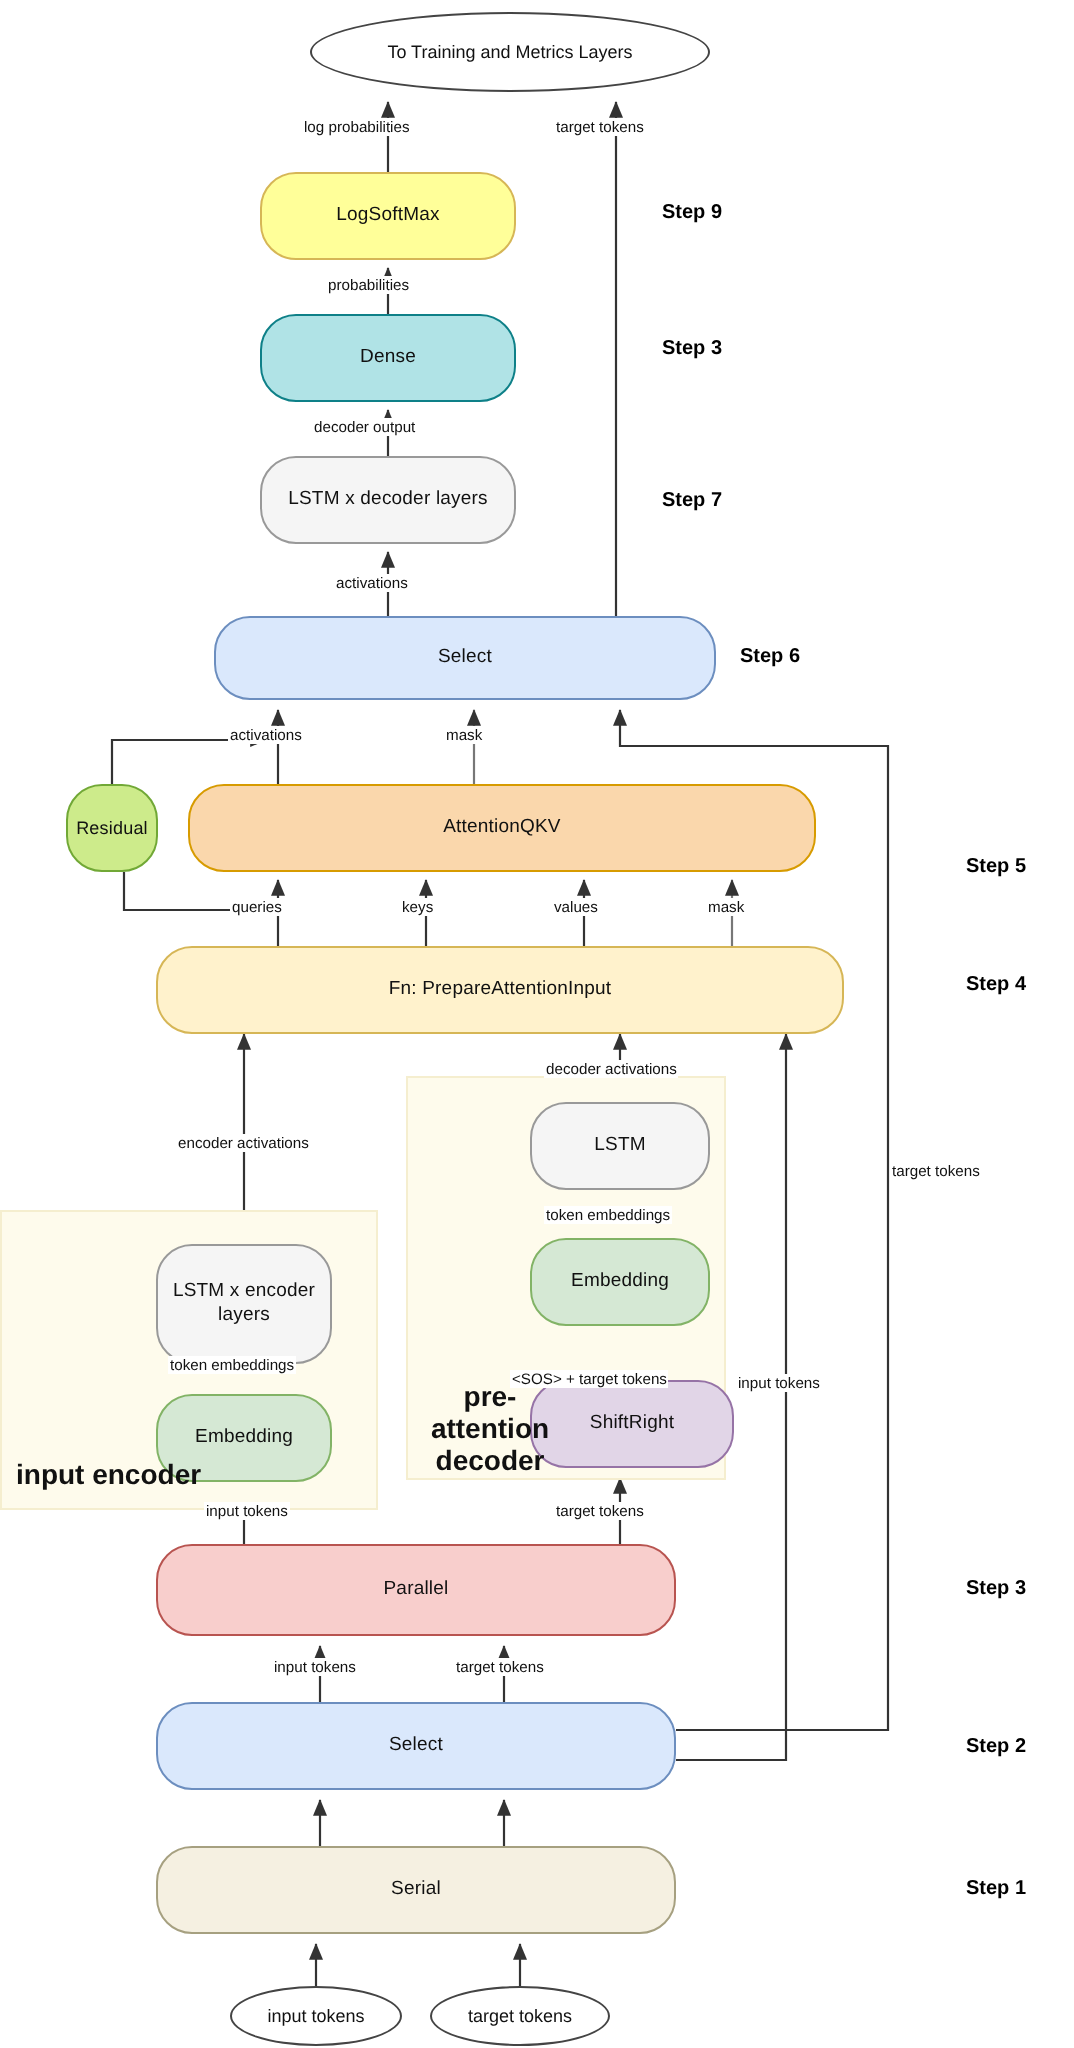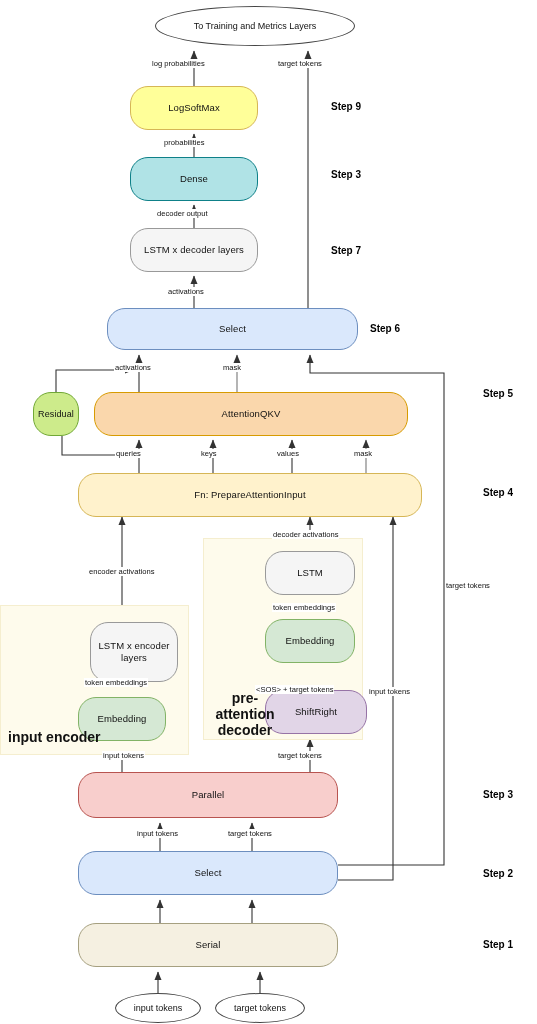--- a/index.html
+++ b/index.html
@@ -150,21 +150,21 @@
   <div class="term" style="left:115px;top:993px;width:86px;height:30px;">input tokens</div>
   <div class="term" style="left:215px;top:993px;width:90px;height:30px;">target tokens</div>
 
   <div class="node" style="left:130px;top:86px;width:128px;height:44px;background:#ffff99;border:1.3px solid #d6b656;">LogSoftMax</div>
   <div class="node" style="left:130px;top:157px;width:128px;height:44px;background:#b0e3e6;border:1.3px solid #0e8088;">Dense</div>
   <div class="node" style="left:130px;top:228px;width:128px;height:44px;background:#f5f5f5;border:1.3px solid #999999;">LSTM x decoder layers</div>
   <div class="node" style="left:107px;top:308px;width:251px;height:42px;background:#dae8fc;border:1.3px solid #6c8ebf;">Select</div>
   <div class="node" style="left:33px;top:392px;width:46px;height:44px;background:#cdeb8b;border:1.3px solid #71a836;font-size:9px;">Residual</div>
   <div class="node" style="left:94px;top:392px;width:314px;height:44px;background:#fad7ac;border:1.3px solid #d79b00;">AttentionQKV</div>
   <div class="node" style="left:78px;top:473px;width:344px;height:44px;background:#fff2cc;border:1.3px solid #d6b656;">Fn: PrepareAttentionInput</div>
-  <div class="node" style="left:90px;top:622px;width:88px;height:60px;background:#f5f5f5;border:1.3px solid #999999;">LSTM x encoder layers</div>
+  <div class="node" style="left:78px;top:622px;width:88px;height:60px;background:#f5f5f5;border:1.3px solid #999999;">LSTM x encoder layers</div>
   <div class="node" style="left:78px;top:697px;width:88px;height:44px;background:#d5e8d4;border:1.3px solid #82b366;">Embedding</div>
   <div class="node" style="left:265px;top:551px;width:90px;height:44px;background:#f5f5f5;border:1.3px solid #999999;">LSTM</div>
   <div class="node" style="left:265px;top:619px;width:90px;height:44px;background:#d5e8d4;border:1.3px solid #82b366;">Embedding</div>
   <div class="node" style="left:265px;top:690px;width:102px;height:44px;background:#e1d5e7;border:1.3px solid #9673a6;">ShiftRight</div>
   <div class="node" style="left:78px;top:772px;width:260px;height:46px;background:#f8cecc;border:1.3px solid #b85450;">Parallel</div>
   <div class="node" style="left:78px;top:851px;width:260px;height:44px;background:#dae8fc;border:1.3px solid #6c8ebf;">Select</div>
   <div class="node" style="left:78px;top:923px;width:260px;height:44px;background:#f5f0e1;border:1.3px solid #a6a080;">Serial</div>
 
   <div class="edge-label" style="left:151px;top:59px;">log probabilities</div>
   <div class="edge-label" style="left:277px;top:59px;">target tokens</div>
@@ -186,19 +186,19 @@
   <div class="edge-label" style="left:368px;top:687px;">input tokens</div>
   <div class="edge-label" style="left:102px;top:751px;">input tokens</div>
   <div class="edge-label" style="left:277px;top:751px;">target tokens</div>
   <div class="edge-label" style="left:136px;top:829px;">input tokens</div>
   <div class="edge-label" style="left:227px;top:829px;">target tokens</div>
 
   <div class="step-label" style="left:331px;top:101px;">Step 9</div>
   <div class="step-label" style="left:331px;top:169px;">Step 3</div>
   <div class="step-label" style="left:331px;top:245px;">Step 7</div>
   <div class="step-label" style="left:370px;top:323px;">Step 6</div>
-  <div class="step-label" style="left:483px;top:388px;">Step 5</div>
+  <div class="step-label" style="left:483px;top:428px;">Step 5</div>
   <div class="step-label" style="left:483px;top:487px;">Step 4</div>
   <div class="step-label" style="left:483px;top:789px;">Step 3</div>
   <div class="step-label" style="left:483px;top:868px;">Step 2</div>
   <div class="step-label" style="left:483px;top:939px;">Step 1</div>
 
 </div>
 
 </body></html>

